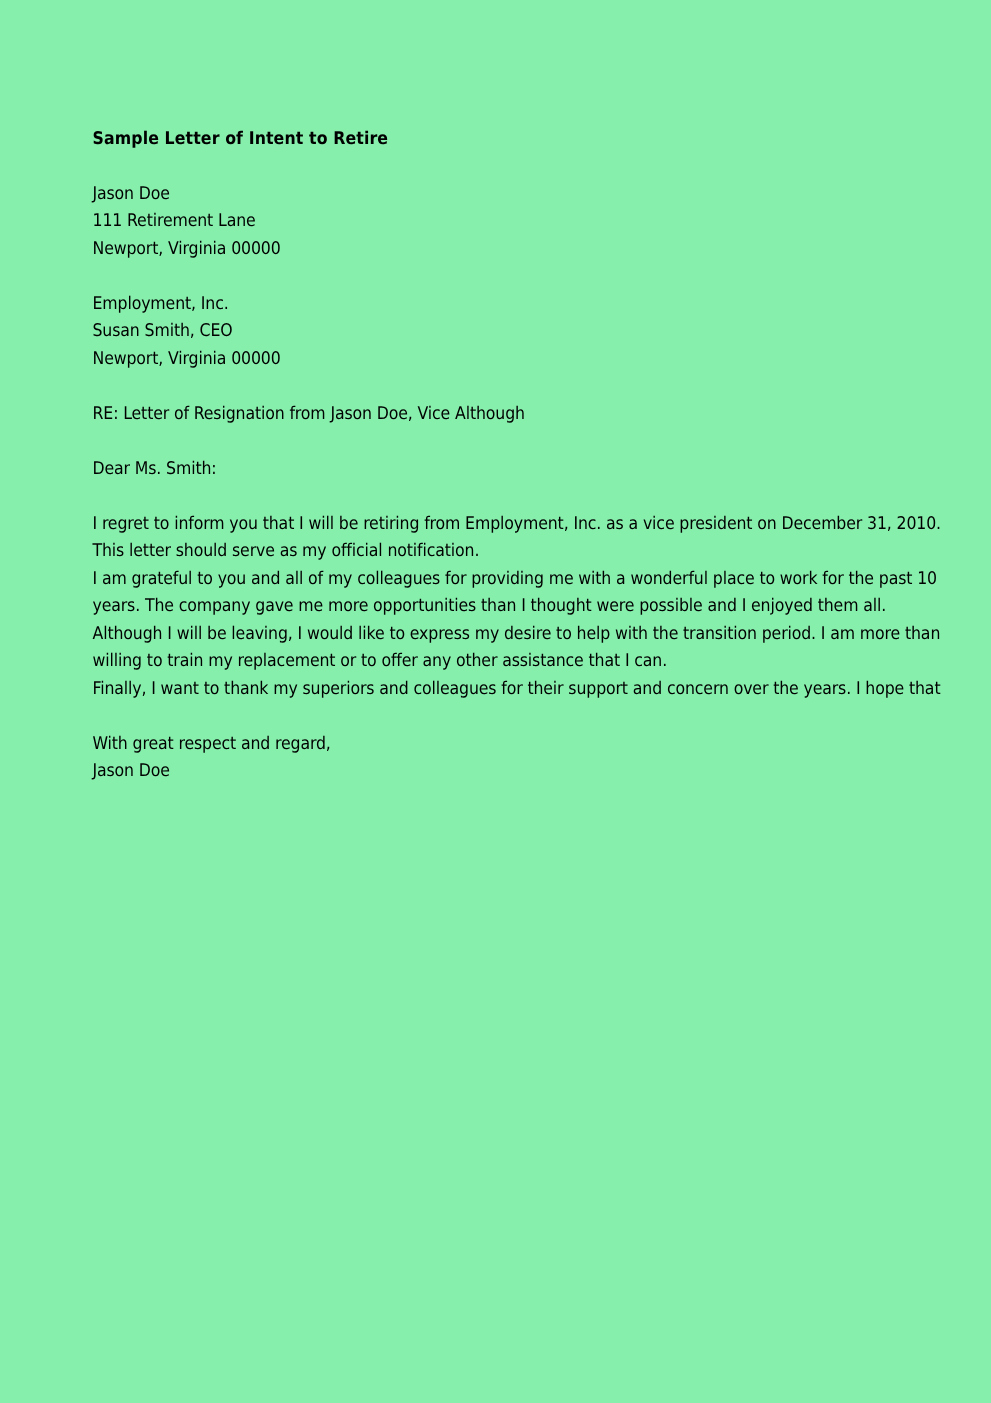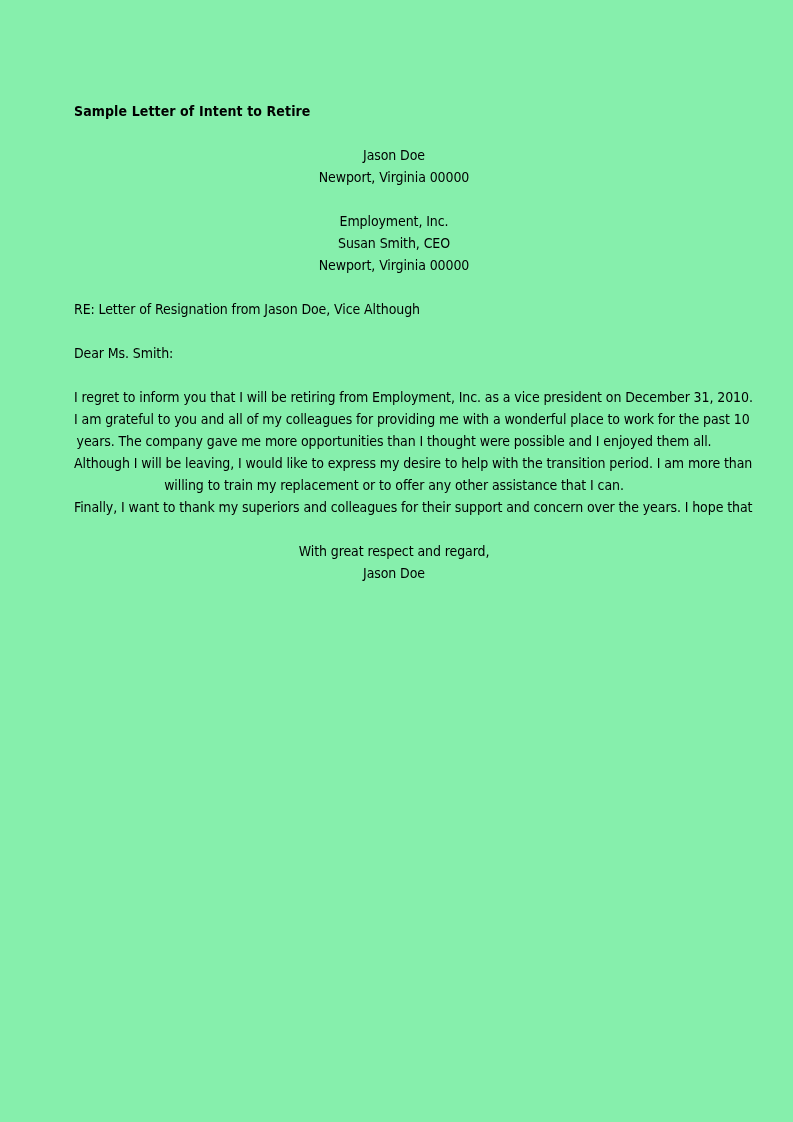--- a/index.html
+++ b/index.html
@@ -52,35 +52,35 @@
   }
 
   
   .spacer {
     display: block;
     height: 22px;
   }
 
   .block {
     display: block;
-    text-align: center;
   }
 </style>
 </head>
 <body>
 
 <div class="page">
   <div class="letter">
 
     <span class="line title">Sample Letter of Intent to Retire</span>
 
     <span class="spacer"></span>
 
     <div class="block">
       <span class="line">Jason Doe</span>
+      <span class="line">111 Retirement Lane</span>
       <span class="line">Newport, Virginia 00000</span>
     </div>
 
     <span class="spacer"></span>
 
     <div class="block">
       <span class="line">Employment, Inc.</span>
       <span class="line">Susan Smith, CEO</span>
       <span class="line">Newport, Virginia 00000</span>
     </div>
@@ -90,20 +90,21 @@
     <span class="line">RE: Letter of Resignation from Jason Doe, Vice Although</span>
 
     <span class="spacer"></span>
 
     <span class="line">Dear Ms. Smith:</span>
 
     <span class="spacer"></span>
 
     <div class="block">
       <span class="line">I regret to inform you that I will be retiring from Employment, Inc. as a vice president on December 31, 2010.</span>
+      <span class="line">This letter should serve as my official notification.</span>
       <span class="line">I am grateful to you and all of my colleagues for providing me with a wonderful place to work for the past 10</span>
       <span class="line">years. The company gave me more opportunities than I thought were possible and I enjoyed them all.</span>
       <span class="line">Although I will be leaving, I would like to express my desire to help with the transition period. I am more than</span>
       <span class="line">willing to train my replacement or to offer any other assistance that I can.</span>
       <span class="line">Finally, I want to thank my superiors and colleagues for their support and concern over the years. I hope that</span>
     </div>
 
     <span class="spacer"></span>
 
     <div class="block">

